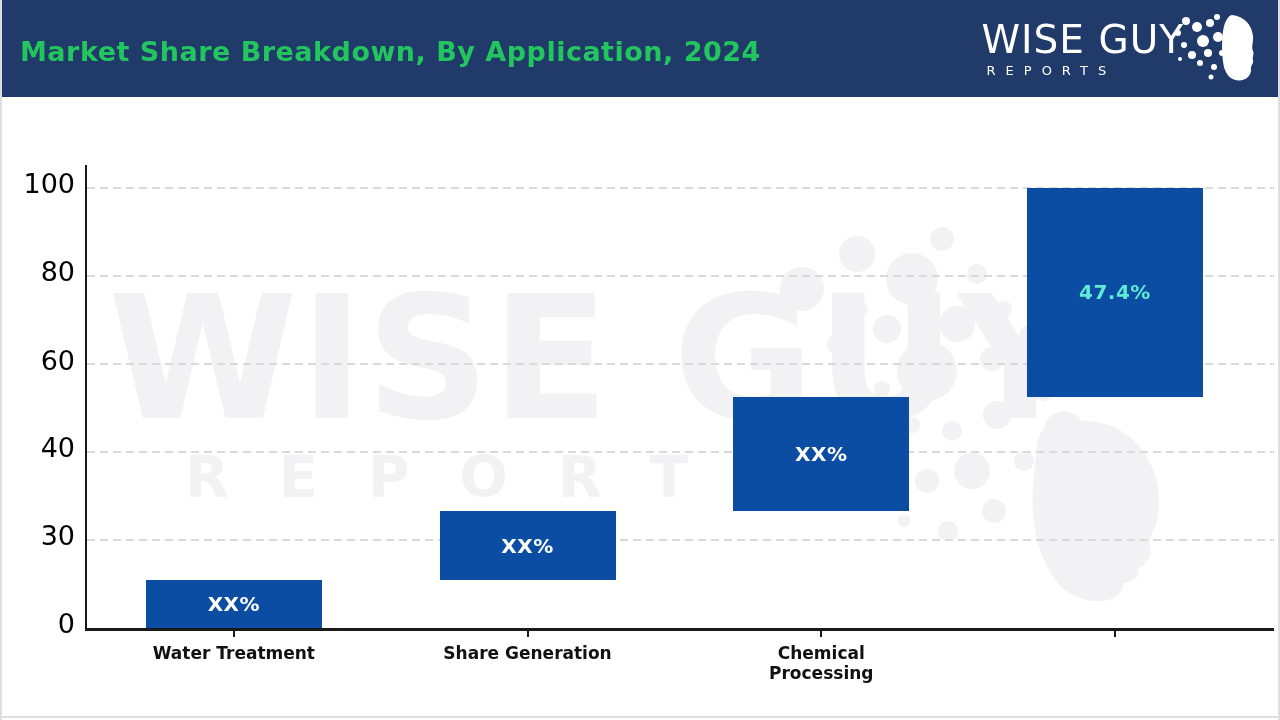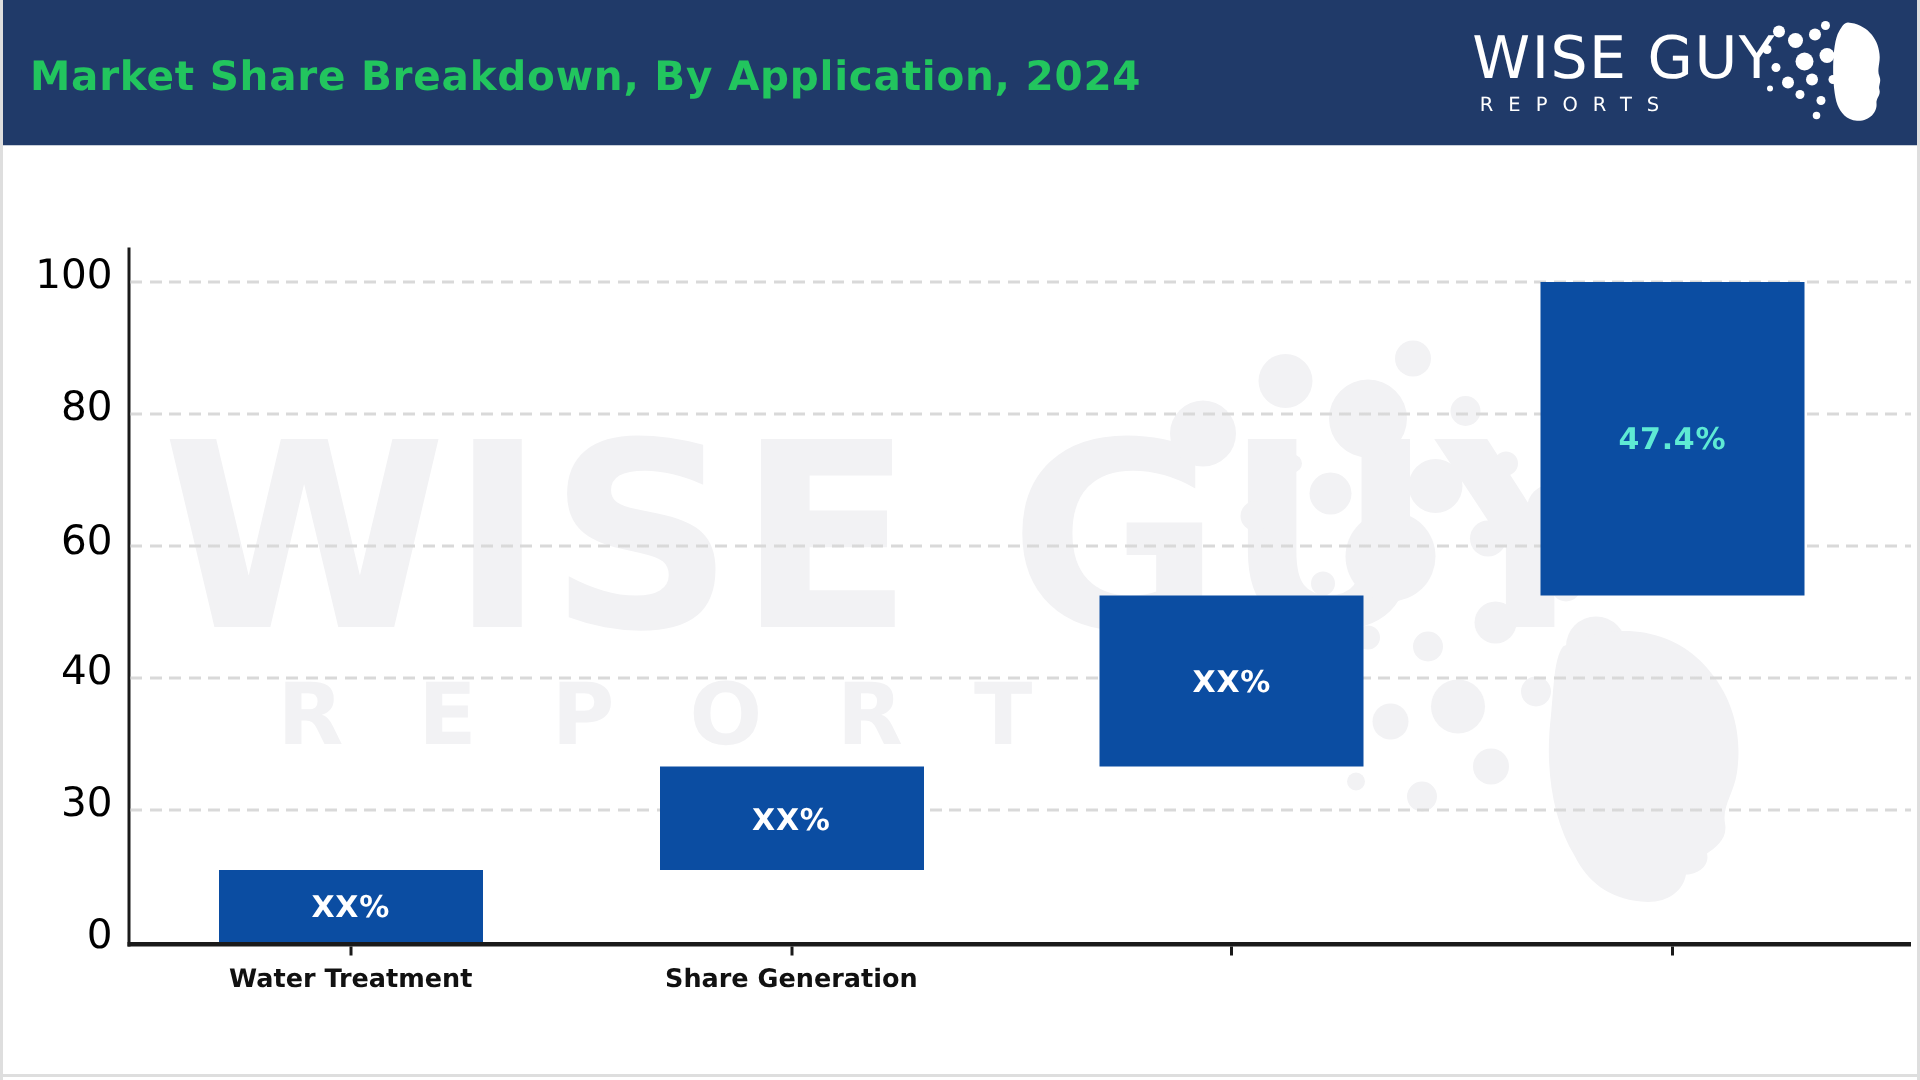--- a/index.html
+++ b/index.html
@@ -181,20 +181,22 @@
         <div class="xcat-label" style="left: 146.85px;">Water Treatment</div>
         <div class="bar" style="left: 352.55px; width: 176px; bottom: 48.4px; height: 68.2px; background: rgb(11, 77, 162);">
           <span class="bar-label" style="color: rgb(255, 255, 255);">XX%</span>
         </div>
         <div class="xtick" style="left: 440.55px;"></div>
         <div class="xcat-label" style="left: 440.55px;">Share Generation</div>
         <div class="bar" style="left: 646.25px; width: 176px; bottom: 116.6px; height: 114.84px; background: rgb(11, 77, 162);">
           <span class="bar-label" style="color: rgb(255, 255, 255);">XX%</span>
         </div>
         <div class="xtick" style="left: 734.25px;"></div>
+        <div class="xcat-label" style="left: 734.25px;">Chemical
+Processing</div>
         <div class="bar" style="left: 939.95px; width: 176px; bottom: 231.44px; height: 208.56px; background: rgb(11, 77, 162);">
           <span class="bar-label" style="color: #5eead4;">47.4%</span>
         </div>
         <div class="xtick" style="left: 1027.95px;"></div>
       </div>
   </div>
 
   <div class="frame"></div>
   <div class="frame-bottom"></div>
 </div>

